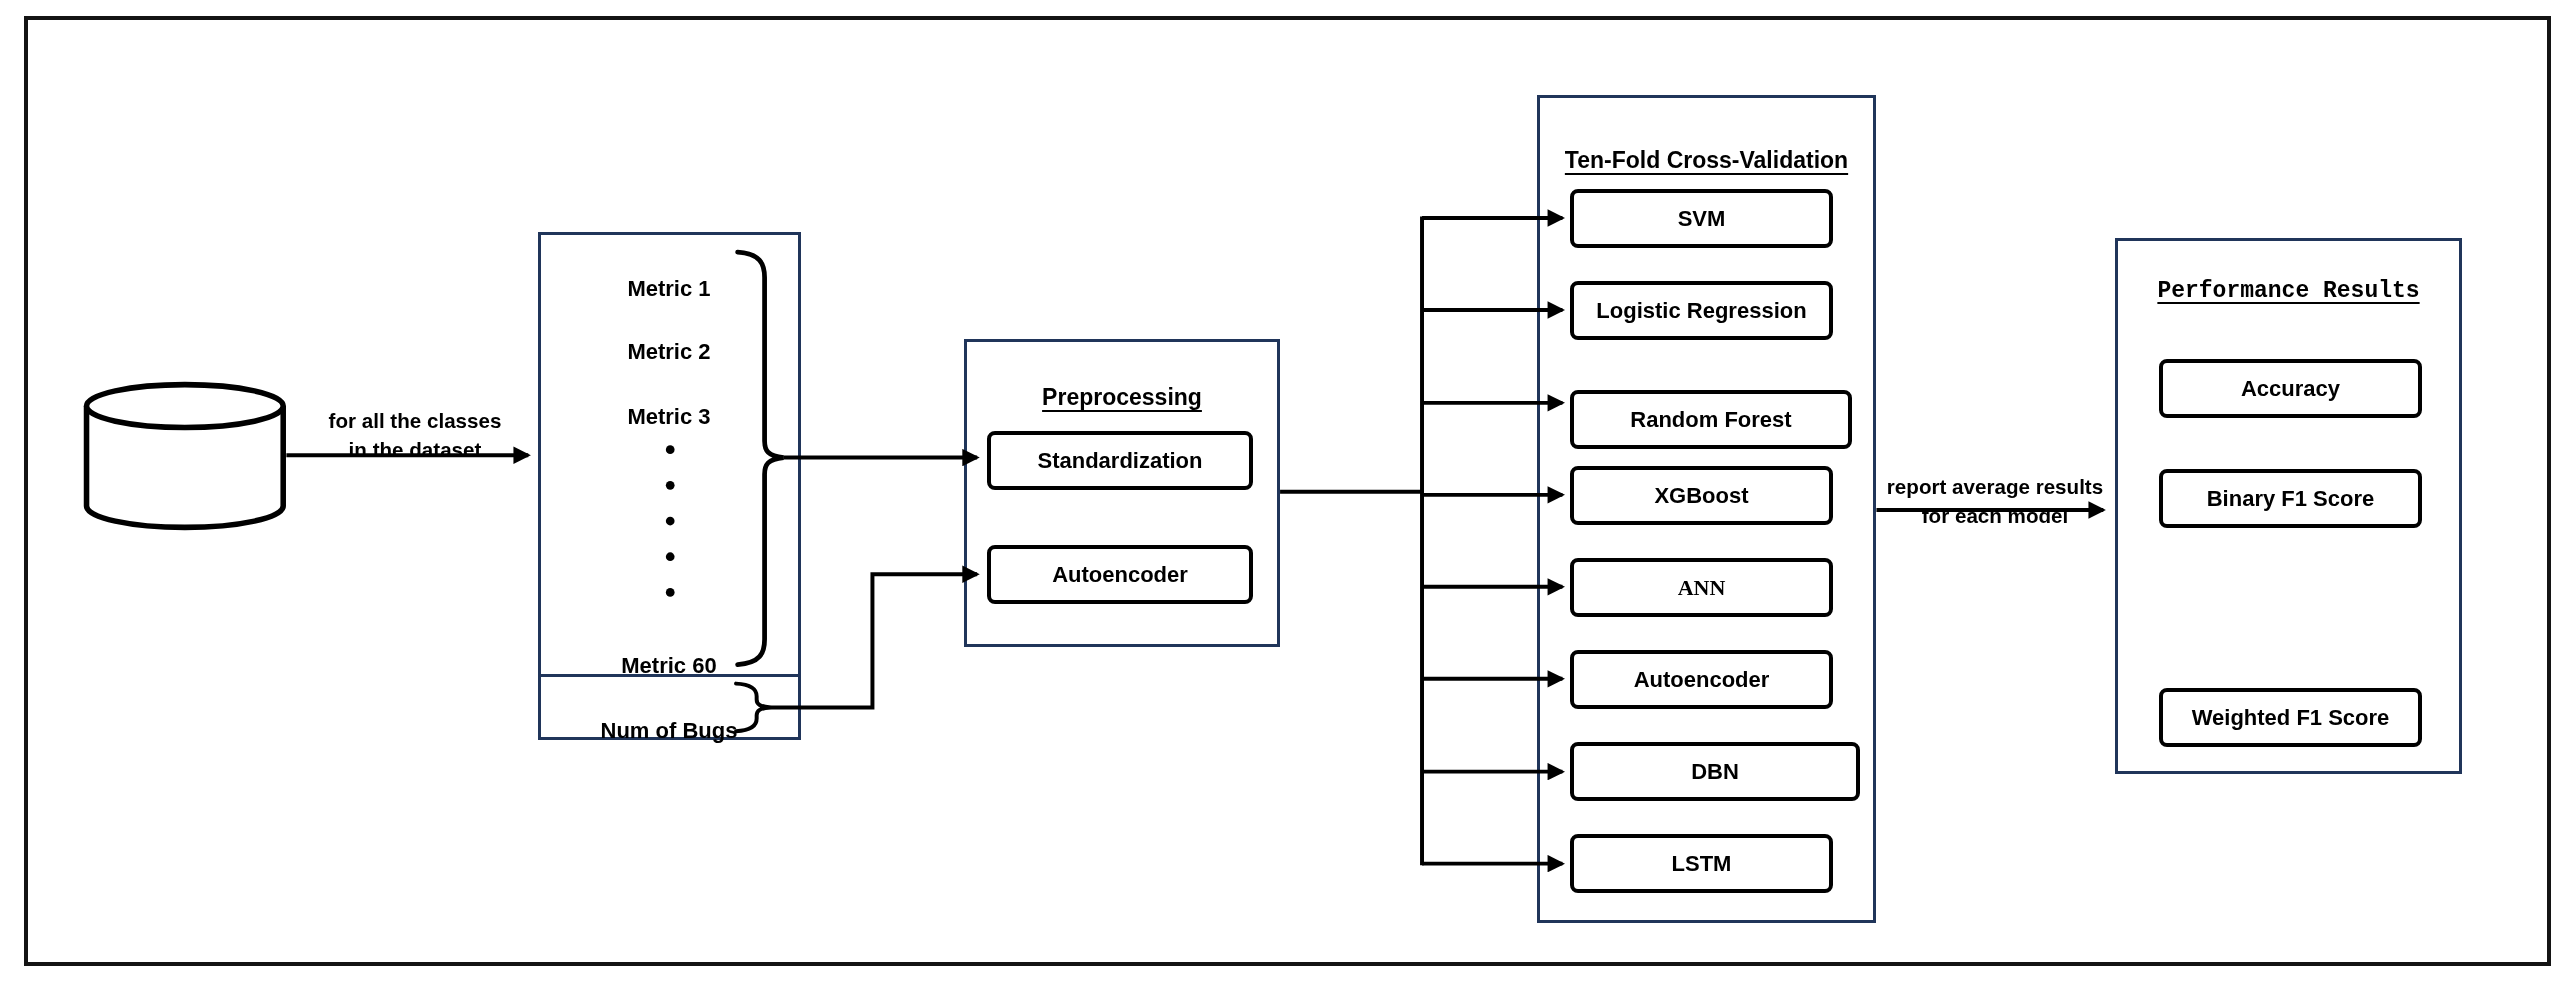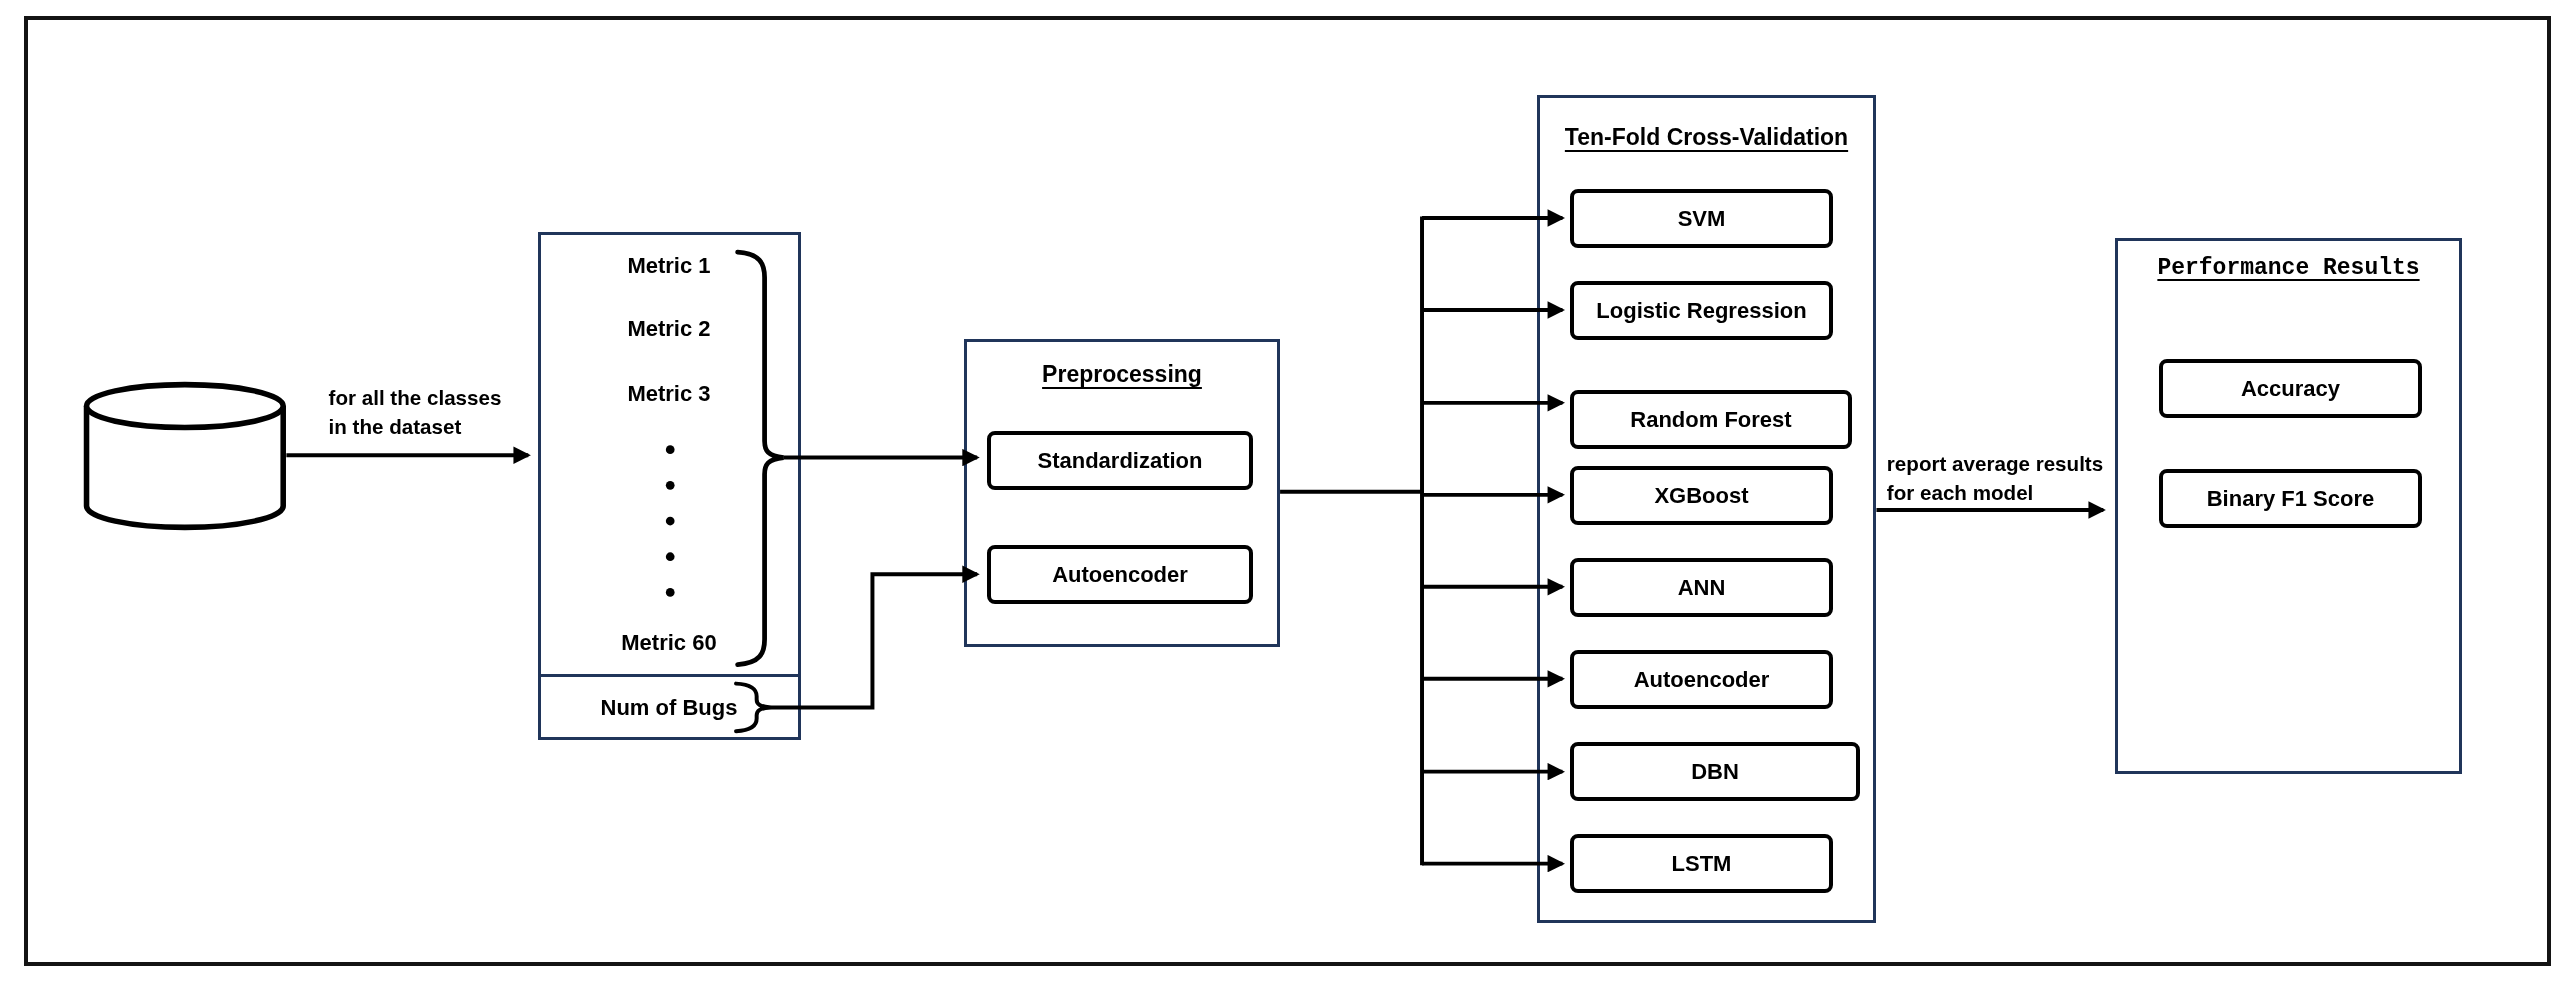--- a/index.html
+++ b/index.html
@@ -7,21 +7,21 @@
   .stage{position:relative;width:2576px;height:981px;background:#ffffff;
          font-family:"Liberation Sans",sans-serif;font-weight:bold;color:#000;overflow:hidden;}
   .frame{position:absolute;left:24px;top:16px;width:2527px;height:950px;
          border:4px solid #141414;box-sizing:border-box;background:transparent;}
   .panel{position:absolute;border:3.2px solid var(--navy);box-sizing:border-box;background:transparent;}
   .sep{position:absolute;background:var(--navy);}
   .pill{position:absolute;border:4px solid #000;border-radius:8px;background:#fff;
         display:flex;align-items:center;justify-content:center;font-size:22px;
         box-sizing:border-box;white-space:nowrap;}
   .lbl{position:absolute;display:flex;align-items:center;justify-content:center;
-       font-size:22px;white-space:nowrap;}
+       text-align:center;font-size:22px;white-space:nowrap;margin-top:23px;}
   .title{font-size:23px;text-decoration:underline;text-decoration-thickness:2.4px;text-underline-offset:4.8px;}
   .ann{font-size:20.6px;line-height:29px;white-space:normal;}
   .svglayer{position:absolute;left:0;top:0;width:2576px;height:981px;pointer-events:none;}
 </style>
 </head>
 <body>
 
 <div class="stage">
 
   <div class="frame"></div>
@@ -39,29 +39,30 @@
   <div class="lbl title" style="left:983px;top:358px;width:278px;height:32px;">Preprocessing</div>
   <div class="pill" style="left:987px;top:431px;width:266px;height:59px;">Standardization</div>
   <div class="pill" style="left:987px;top:545px;width:266px;height:59px;">Autoencoder</div>
 
   <div class="panel" style="left:1537px;top:95px;width:339px;height:828px;"></div>
   <div class="lbl title" style="left:1548px;top:121px;width:317px;height:32px;">Ten-Fold Cross-Validation</div>
   <div class="pill" style="left:1570px;top:189px;width:263px;height:59px;">SVM</div>
   <div class="pill" style="left:1570px;top:281px;width:263px;height:59px;">Logistic Regression</div>
   <div class="pill" style="left:1570px;top:390px;width:282px;height:59px;">Random Forest</div>
   <div class="pill" style="left:1570px;top:466px;width:263px;height:59px;">XGBoost</div>
-  <div class="pill" style="left:1570px;top:558px;width:263px;height:59px;">ANN</div>
+  <div class="pill" style="left:1570px;top:558px;width:263px;height:59px;font-family:Liberation Serif, serif;">ANN</div>
   <div class="pill" style="left:1570px;top:650px;width:263px;height:59px;">Autoencoder</div>
   <div class="pill" style="left:1570px;top:742px;width:290px;height:59px;">DBN</div>
   <div class="pill" style="left:1570px;top:834px;width:263px;height:59px;">LSTM</div>
 
   <div class="panel" style="left:2115px;top:238px;width:347px;height:536px;"></div>
   <div class="lbl title" style="left:2130px;top:252px;width:317px;height:32px;font-family:Liberation Mono, monospace;">Performance Results</div>
   <div class="pill" style="left:2159px;top:359px;width:263px;height:59px;">Accuracy</div>
   <div class="pill" style="left:2159px;top:469px;width:263px;height:59px;">Binary F1 Score</div>
+  <div class="pill" style="left:2159px;top:688px;width:263px;height:59px;">Weighted F1 Score</div>
 
   <div class="lbl" style="left:66px;top:431px;width:238px;height:68px;font-size:23px;line-height:34px;">
     <span><span>Unified Bug</span><br>
           <span>Dataset</span></span>
   </div>
 
   <div class="lbl ann" style="left:276px;top:382px;width:278px;height:59px;">
     <span><span>for all the classes</span><br>
           <span>in the dataset</span></span>
   </div>

